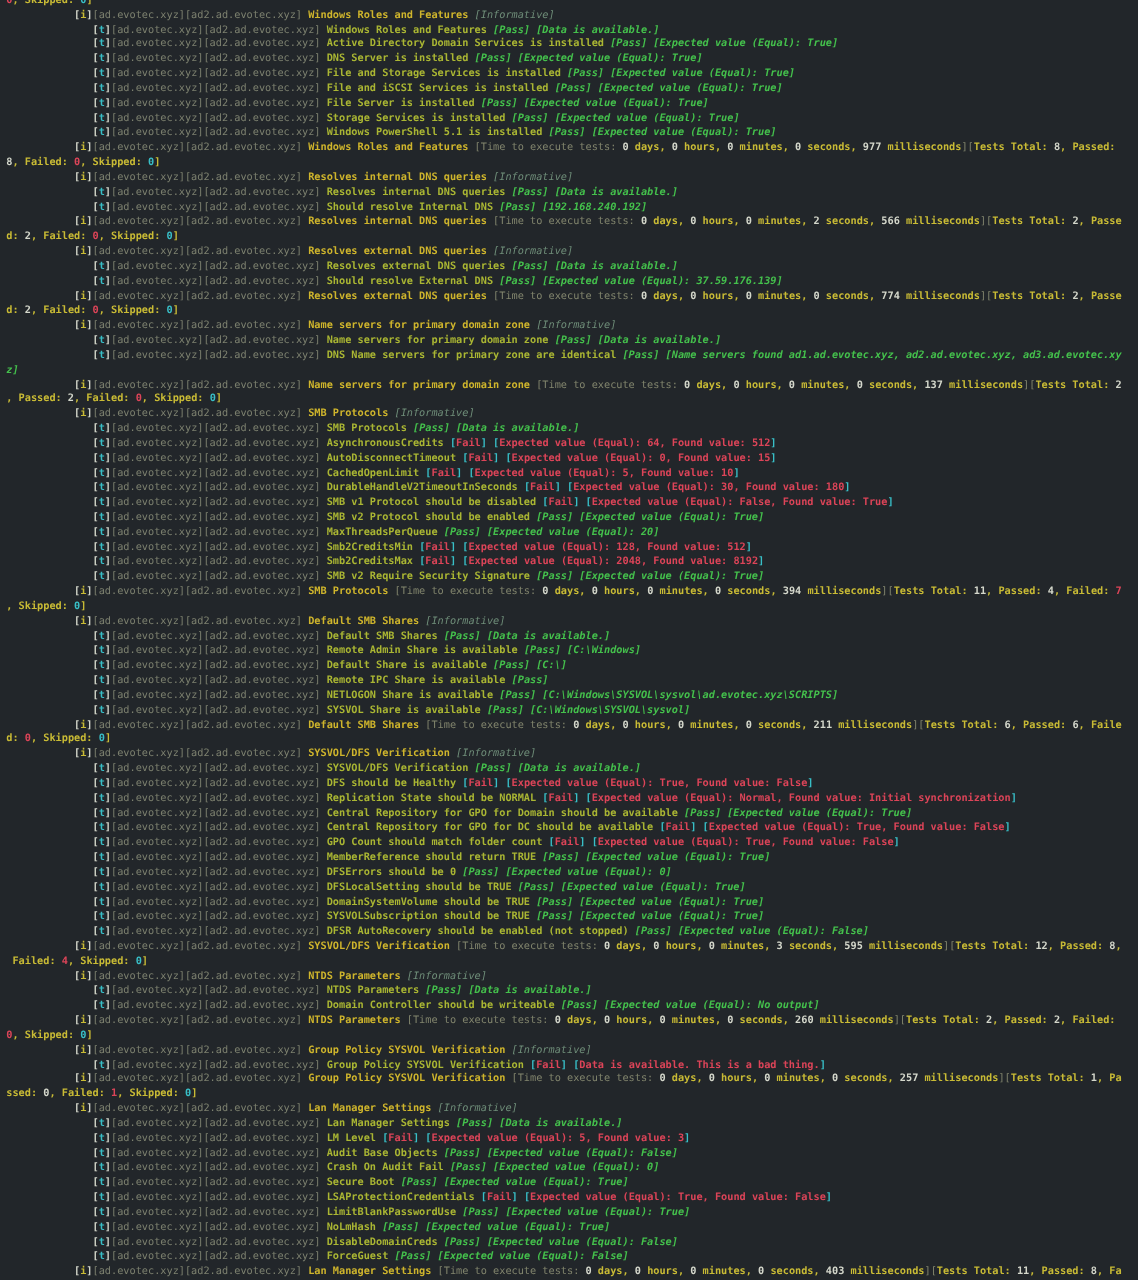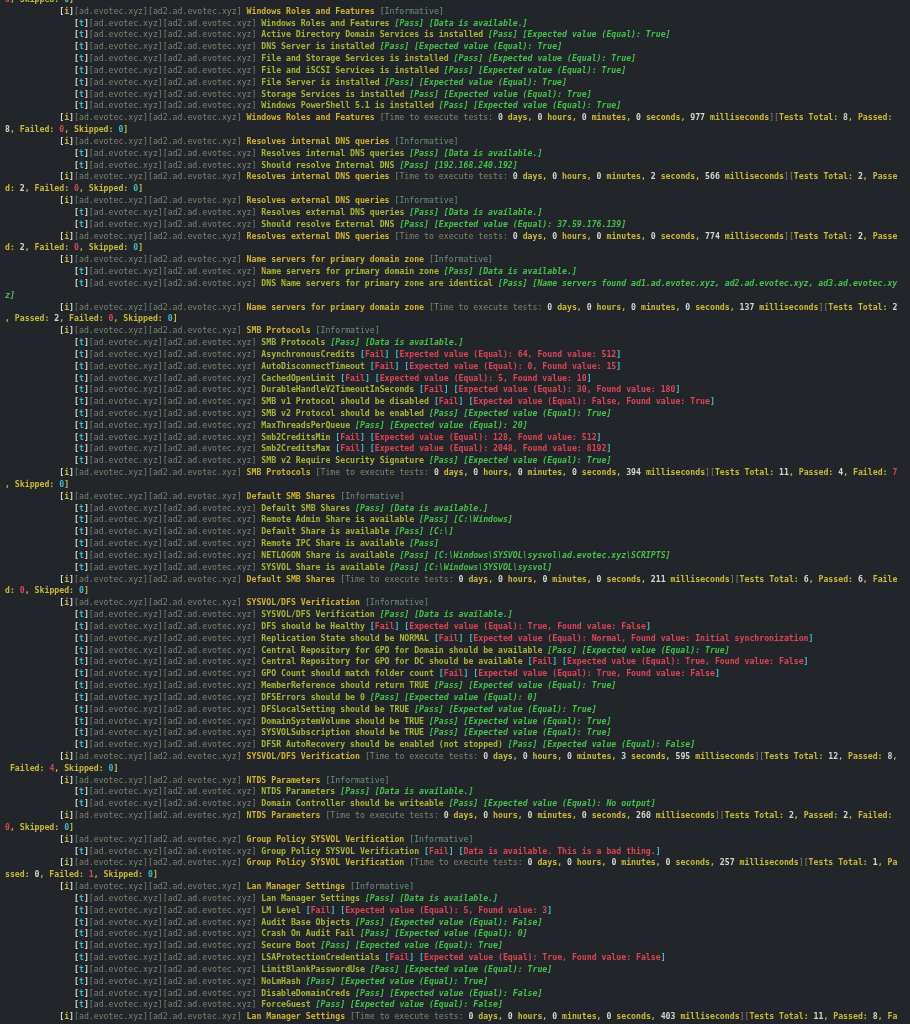--- a/index.html
+++ b/index.html
@@ -24,18 +24,18 @@
   .c-y { color: #c9bb35; }            
   .c-h { color: #cfb52c; }            
   .c-n { color: #aab633; }            
   .c-g { color: #44c04c; font-style: italic; }            
   .c-f { color: #dc4458; }            
   .c-t { color: #38bfc7; }            
   .c-w { color: #d4d7cb; }            
   
   .c-d { color: #7d816f; font-weight: normal; }  
   .c-m { color: #82856d; font-weight: normal; text-align: center; }  
-  .c-v { color: #6f8e79; font-weight: normal; }  
+  .c-v { color: #6f8e79; font-weight: normal; font-style: italic; }  
 </style>
 </head>
 <body>
 
 <div class="screen"><div class="line"><span class="c-f">0</span><span class="c-y">, Skipped: </span><span class="c-t">0</span><span class="c-y">]</span></div><div class="line"><span class="c-w">           [</span><span class="c-y">i</span><span class="c-w">]</span><span class="c-d">[ad.evotec.xyz][ad2.ad.evotec.xyz] </span><span class="c-h">Windows Roles and Features </span><span class="c-v">[Informative]</span></div><div class="line"><span class="c-w">              [</span><span class="c-t">t</span><span class="c-w">]</span><span class="c-d">[ad.evotec.xyz][ad2.ad.evotec.xyz] </span><span class="c-n">Windows Roles and Features </span><span class="c-g">[Pass] [Data is available.]</span></div><div class="line"><span class="c-w">              [</span><span class="c-t">t</span><span class="c-w">]</span><span class="c-d">[ad.evotec.xyz][ad2.ad.evotec.xyz] </span><span class="c-n">Active Directory Domain Services is installed </span><span class="c-g">[Pass] [Expected value (Equal): True]</span></div><div class="line"><span class="c-w">              [</span><span class="c-t">t</span><span class="c-w">]</span><span class="c-d">[ad.evotec.xyz][ad2.ad.evotec.xyz] </span><span class="c-n">DNS Server is installed </span><span class="c-g">[Pass] [Expected value (Equal): True]</span></div><div class="line"><span class="c-w">              [</span><span class="c-t">t</span><span class="c-w">]</span><span class="c-d">[ad.evotec.xyz][ad2.ad.evotec.xyz] </span><span class="c-n">File and Storage Services is installed </span><span class="c-g">[Pass] [Expected value (Equal): True]</span></div><div class="line"><span class="c-w">              [</span><span class="c-t">t</span><span class="c-w">]</span><span class="c-d">[ad.evotec.xyz][ad2.ad.evotec.xyz] </span><span class="c-n">File and iSCSI Services is installed </span><span class="c-g">[Pass] [Expected value (Equal): True]</span></div><div class="line"><span class="c-w">              [</span><span class="c-t">t</span><span class="c-w">]</span><span class="c-d">[ad.evotec.xyz][ad2.ad.evotec.xyz] </span><span class="c-n">File Server is installed </span><span class="c-g">[Pass] [Expected value (Equal): True]</span></div><div class="line"><span class="c-w">              [</span><span class="c-t">t</span><span class="c-w">]</span><span class="c-d">[ad.evotec.xyz][ad2.ad.evotec.xyz] </span><span class="c-n">Storage Services is installed </span><span class="c-g">[Pass] [Expected value (Equal): True]</span></div><div class="line"><span class="c-w">              [</span><span class="c-t">t</span><span class="c-w">]</span><span class="c-d">[ad.evotec.xyz][ad2.ad.evotec.xyz] </span><span class="c-n">Windows PowerShell 5.1 is installed </span><span class="c-g">[Pass] [Expected value (Equal): True]</span></div><div class="line"><span class="c-w">           [</span><span class="c-y">i</span><span class="c-w">]</span><span class="c-d">[ad.evotec.xyz][ad2.ad.evotec.xyz] </span><span class="c-h">Windows Roles and Features </span><span class="c-m">[Time to execute tests: </span><span class="c-w">0</span><span class="c-y"> days, </span><span class="c-w">0</span><span class="c-y"> hours, </span><span class="c-w">0</span><span class="c-y"> minutes, </span><span class="c-w">0</span><span class="c-y"> seconds, </span><span class="c-w">977</span><span class="c-y"> milliseconds</span><span class="c-m">][</span><span class="c-y">Tests Total: </span><span class="c-w">8</span><span class="c-y">, Passed:</span></div><div class="line"><span class="c-w">8</span><span class="c-y">, Failed: </span><span class="c-f">0</span><span class="c-y">, Skipped: </span><span class="c-t">0</span><span class="c-y">]</span></div><div class="line"><span class="c-w">           [</span><span class="c-y">i</span><span class="c-w">]</span><span class="c-d">[ad.evotec.xyz][ad2.ad.evotec.xyz] </span><span class="c-h">Resolves internal DNS queries </span><span class="c-v">[Informative]</span></div><div class="line"><span class="c-w">              [</span><span class="c-t">t</span><span class="c-w">]</span><span class="c-d">[ad.evotec.xyz][ad2.ad.evotec.xyz] </span><span class="c-n">Resolves internal DNS queries </span><span class="c-g">[Pass] [Data is available.]</span></div><div class="line"><span class="c-w">              [</span><span class="c-t">t</span><span class="c-w">]</span><span class="c-d">[ad.evotec.xyz][ad2.ad.evotec.xyz] </span><span class="c-n">Should resolve Internal DNS </span><span class="c-g">[Pass] [192.168.240.192]</span></div><div class="line"><span class="c-w">           [</span><span class="c-y">i</span><span class="c-w">]</span><span class="c-d">[ad.evotec.xyz][ad2.ad.evotec.xyz] </span><span class="c-h">Resolves internal DNS queries </span><span class="c-m">[Time to execute tests: </span><span class="c-w">0</span><span class="c-y"> days, </span><span class="c-w">0</span><span class="c-y"> hours, </span><span class="c-w">0</span><span class="c-y"> minutes, </span><span class="c-w">2</span><span class="c-y"> seconds, </span><span class="c-w">566</span><span class="c-y"> milliseconds</span><span class="c-m">][</span><span class="c-y">Tests Total: </span><span class="c-w">2</span><span class="c-y">, Passe</span></div><div class="line"><span class="c-y">d: </span><span class="c-w">2</span><span class="c-y">, Failed: </span><span class="c-f">0</span><span class="c-y">, Skipped: </span><span class="c-t">0</span><span class="c-y">]</span></div><div class="line"><span class="c-w">           [</span><span class="c-y">i</span><span class="c-w">]</span><span class="c-d">[ad.evotec.xyz][ad2.ad.evotec.xyz] </span><span class="c-h">Resolves external DNS queries </span><span class="c-v">[Informative]</span></div><div class="line"><span class="c-w">              [</span><span class="c-t">t</span><span class="c-w">]</span><span class="c-d">[ad.evotec.xyz][ad2.ad.evotec.xyz] </span><span class="c-n">Resolves external DNS queries </span><span class="c-g">[Pass] [Data is available.]</span></div><div class="line"><span class="c-w">              [</span><span class="c-t">t</span><span class="c-w">]</span><span class="c-d">[ad.evotec.xyz][ad2.ad.evotec.xyz] </span><span class="c-n">Should resolve External DNS </span><span class="c-g">[Pass] [Expected value (Equal): 37.59.176.139]</span></div><div class="line"><span class="c-w">           [</span><span class="c-y">i</span><span class="c-w">]</span><span class="c-d">[ad.evotec.xyz][ad2.ad.evotec.xyz] </span><span class="c-h">Resolves external DNS queries </span><span class="c-m">[Time to execute tests: </span><span class="c-w">0</span><span class="c-y"> days, </span><span class="c-w">0</span><span class="c-y"> hours, </span><span class="c-w">0</span><span class="c-y"> minutes, </span><span class="c-w">0</span><span class="c-y"> seconds, </span><span class="c-w">774</span><span class="c-y"> milliseconds</span><span class="c-m">][</span><span class="c-y">Tests Total: </span><span class="c-w">2</span><span class="c-y">, Passe</span></div><div class="line"><span class="c-y">d: </span><span class="c-w">2</span><span class="c-y">, Failed: </span><span class="c-f">0</span><span class="c-y">, Skipped: </span><span class="c-t">0</span><span class="c-y">]</span></div><div class="line"><span class="c-w">           [</span><span class="c-y">i</span><span class="c-w">]</span><span class="c-d">[ad.evotec.xyz][ad2.ad.evotec.xyz] </span><span class="c-h">Name servers for primary domain zone </span><span class="c-v">[Informative]</span></div><div class="line"><span class="c-w">              [</span><span class="c-t">t</span><span class="c-w">]</span><span class="c-d">[ad.evotec.xyz][ad2.ad.evotec.xyz] </span><span class="c-n">Name servers for primary domain zone </span><span class="c-g">[Pass] [Data is available.]</span></div><div class="line"><span class="c-w">              [</span><span class="c-t">t</span><span class="c-w">]</span><span class="c-d">[ad.evotec.xyz][ad2.ad.evotec.xyz] </span><span class="c-n">DNS Name servers for primary zone are identical </span><span class="c-g">[Pass] [Name servers found ad1.ad.evotec.xyz, ad2.ad.evotec.xyz, ad3.ad.evotec.xy</span></div><div class="line"><span class="c-g">z]</span></div><div class="line"><span class="c-w">           [</span><span class="c-y">i</span><span class="c-w">]</span><span class="c-d">[ad.evotec.xyz][ad2.ad.evotec.xyz] </span><span class="c-h">Name servers for primary domain zone </span><span class="c-m">[Time to execute tests: </span><span class="c-w">0</span><span class="c-y"> days, </span><span class="c-w">0</span><span class="c-y"> hours, </span><span class="c-w">0</span><span class="c-y"> minutes, </span><span class="c-w">0</span><span class="c-y"> seconds, </span><span class="c-w">137</span><span class="c-y"> milliseconds</span><span class="c-m">][</span><span class="c-y">Tests Total: </span><span class="c-w">2</span></div><div class="line"><span class="c-y">, Passed: </span><span class="c-w">2</span><span class="c-y">, Failed: </span><span class="c-f">0</span><span class="c-y">, Skipped: </span><span class="c-t">0</span><span class="c-y">]</span></div><div class="line"><span class="c-w">           [</span><span class="c-y">i</span><span class="c-w">]</span><span class="c-d">[ad.evotec.xyz][ad2.ad.evotec.xyz] </span><span class="c-h">SMB Protocols </span><span class="c-v">[Informative]</span></div><div class="line"><span class="c-w">              [</span><span class="c-t">t</span><span class="c-w">]</span><span class="c-d">[ad.evotec.xyz][ad2.ad.evotec.xyz] </span><span class="c-n">SMB Protocols </span><span class="c-g">[Pass] [Data is available.]</span></div><div class="line"><span class="c-w">              [</span><span class="c-t">t</span><span class="c-w">]</span><span class="c-d">[ad.evotec.xyz][ad2.ad.evotec.xyz] </span><span class="c-n">AsynchronousCredits </span><span class="c-t">[</span><span class="c-f">Fail</span><span class="c-t">] [</span><span class="c-f">Expected value (Equal): 64, Found value: 512</span><span class="c-t">]</span></div><div class="line"><span class="c-w">              [</span><span class="c-t">t</span><span class="c-w">]</span><span class="c-d">[ad.evotec.xyz][ad2.ad.evotec.xyz] </span><span class="c-n">AutoDisconnectTimeout </span><span class="c-t">[</span><span class="c-f">Fail</span><span class="c-t">] [</span><span class="c-f">Expected value (Equal): 0, Found value: 15</span><span class="c-t">]</span></div><div class="line"><span class="c-w">              [</span><span class="c-t">t</span><span class="c-w">]</span><span class="c-d">[ad.evotec.xyz][ad2.ad.evotec.xyz] </span><span class="c-n">CachedOpenLimit </span><span class="c-t">[</span><span class="c-f">Fail</span><span class="c-t">] [</span><span class="c-f">Expected value (Equal): 5, Found value: 10</span><span class="c-t">]</span></div><div class="line"><span class="c-w">              [</span><span class="c-t">t</span><span class="c-w">]</span><span class="c-d">[ad.evotec.xyz][ad2.ad.evotec.xyz] </span><span class="c-n">DurableHandleV2TimeoutInSeconds </span><span class="c-t">[</span><span class="c-f">Fail</span><span class="c-t">] [</span><span class="c-f">Expected value (Equal): 30, Found value: 180</span><span class="c-t">]</span></div><div class="line"><span class="c-w">              [</span><span class="c-t">t</span><span class="c-w">]</span><span class="c-d">[ad.evotec.xyz][ad2.ad.evotec.xyz] </span><span class="c-n">SMB v1 Protocol should be disabled </span><span class="c-t">[</span><span class="c-f">Fail</span><span class="c-t">] [</span><span class="c-f">Expected value (Equal): False, Found value: True</span><span class="c-t">]</span></div><div class="line"><span class="c-w">              [</span><span class="c-t">t</span><span class="c-w">]</span><span class="c-d">[ad.evotec.xyz][ad2.ad.evotec.xyz] </span><span class="c-n">SMB v2 Protocol should be enabled </span><span class="c-g">[Pass] [Expected value (Equal): True]</span></div><div class="line"><span class="c-w">              [</span><span class="c-t">t</span><span class="c-w">]</span><span class="c-d">[ad.evotec.xyz][ad2.ad.evotec.xyz] </span><span class="c-n">MaxThreadsPerQueue </span><span class="c-g">[Pass] [Expected value (Equal): 20]</span></div><div class="line"><span class="c-w">              [</span><span class="c-t">t</span><span class="c-w">]</span><span class="c-d">[ad.evotec.xyz][ad2.ad.evotec.xyz] </span><span class="c-n">Smb2CreditsMin </span><span class="c-t">[</span><span class="c-f">Fail</span><span class="c-t">] [</span><span class="c-f">Expected value (Equal): 128, Found value: 512</span><span class="c-t">]</span></div><div class="line"><span class="c-w">              [</span><span class="c-t">t</span><span class="c-w">]</span><span class="c-d">[ad.evotec.xyz][ad2.ad.evotec.xyz] </span><span class="c-n">Smb2CreditsMax </span><span class="c-t">[</span><span class="c-f">Fail</span><span class="c-t">] [</span><span class="c-f">Expected value (Equal): 2048, Found value: 8192</span><span class="c-t">]</span></div><div class="line"><span class="c-w">              [</span><span class="c-t">t</span><span class="c-w">]</span><span class="c-d">[ad.evotec.xyz][ad2.ad.evotec.xyz] </span><span class="c-n">SMB v2 Require Security Signature </span><span class="c-g">[Pass] [Expected value (Equal): True]</span></div><div class="line"><span class="c-w">           [</span><span class="c-y">i</span><span class="c-w">]</span><span class="c-d">[ad.evotec.xyz][ad2.ad.evotec.xyz] </span><span class="c-h">SMB Protocols </span><span class="c-m">[Time to execute tests: </span><span class="c-w">0</span><span class="c-y"> days, </span><span class="c-w">0</span><span class="c-y"> hours, </span><span class="c-w">0</span><span class="c-y"> minutes, </span><span class="c-w">0</span><span class="c-y"> seconds, </span><span class="c-w">394</span><span class="c-y"> milliseconds</span><span class="c-m">][</span><span class="c-y">Tests Total: </span><span class="c-w">11</span><span class="c-y">, Passed: </span><span class="c-w">4</span><span class="c-y">, Failed: </span><span class="c-f">7</span></div><div class="line"><span class="c-y">, Skipped: </span><span class="c-t">0</span><span class="c-y">]</span></div><div class="line"><span class="c-w">           [</span><span class="c-y">i</span><span class="c-w">]</span><span class="c-d">[ad.evotec.xyz][ad2.ad.evotec.xyz] </span><span class="c-h">Default SMB Shares </span><span class="c-v">[Informative]</span></div><div class="line"><span class="c-w">              [</span><span class="c-t">t</span><span class="c-w">]</span><span class="c-d">[ad.evotec.xyz][ad2.ad.evotec.xyz] </span><span class="c-n">Default SMB Shares </span><span class="c-g">[Pass] [Data is available.]</span></div><div class="line"><span class="c-w">              [</span><span class="c-t">t</span><span class="c-w">]</span><span class="c-d">[ad.evotec.xyz][ad2.ad.evotec.xyz] </span><span class="c-n">Remote Admin Share is available </span><span class="c-g">[Pass] [C:\Windows]</span></div><div class="line"><span class="c-w">              [</span><span class="c-t">t</span><span class="c-w">]</span><span class="c-d">[ad.evotec.xyz][ad2.ad.evotec.xyz] </span><span class="c-n">Default Share is available </span><span class="c-g">[Pass] [C:\]</span></div><div class="line"><span class="c-w">              [</span><span class="c-t">t</span><span class="c-w">]</span><span class="c-d">[ad.evotec.xyz][ad2.ad.evotec.xyz] </span><span class="c-n">Remote IPC Share is available </span><span class="c-g">[Pass]</span></div><div class="line"><span class="c-w">              [</span><span class="c-t">t</span><span class="c-w">]</span><span class="c-d">[ad.evotec.xyz][ad2.ad.evotec.xyz] </span><span class="c-n">NETLOGON Share is available </span><span class="c-g">[Pass] [C:\Windows\SYSVOL\sysvol\ad.evotec.xyz\SCRIPTS]</span></div><div class="line"><span class="c-w">              [</span><span class="c-t">t</span><span class="c-w">]</span><span class="c-d">[ad.evotec.xyz][ad2.ad.evotec.xyz] </span><span class="c-n">SYSVOL Share is available </span><span class="c-g">[Pass] [C:\Windows\SYSVOL\sysvol]</span></div><div class="line"><span class="c-w">           [</span><span class="c-y">i</span><span class="c-w">]</span><span class="c-d">[ad.evotec.xyz][ad2.ad.evotec.xyz] </span><span class="c-h">Default SMB Shares </span><span class="c-m">[Time to execute tests: </span><span class="c-w">0</span><span class="c-y"> days, </span><span class="c-w">0</span><span class="c-y"> hours, </span><span class="c-w">0</span><span class="c-y"> minutes, </span><span class="c-w">0</span><span class="c-y"> seconds, </span><span class="c-w">211</span><span class="c-y"> milliseconds</span><span class="c-m">][</span><span class="c-y">Tests Total: </span><span class="c-w">6</span><span class="c-y">, Passed: </span><span class="c-w">6</span><span class="c-y">, Faile</span></div><div class="line"><span class="c-y">d: </span><span class="c-f">0</span><span class="c-y">, Skipped: </span><span class="c-t">0</span><span class="c-y">]</span></div><div class="line"><span class="c-w">           [</span><span class="c-y">i</span><span class="c-w">]</span><span class="c-d">[ad.evotec.xyz][ad2.ad.evotec.xyz] </span><span class="c-h">SYSVOL/DFS Verification </span><span class="c-v">[Informative]</span></div><div class="line"><span class="c-w">              [</span><span class="c-t">t</span><span class="c-w">]</span><span class="c-d">[ad.evotec.xyz][ad2.ad.evotec.xyz] </span><span class="c-n">SYSVOL/DFS Verification </span><span class="c-g">[Pass] [Data is available.]</span></div><div class="line"><span class="c-w">              [</span><span class="c-t">t</span><span class="c-w">]</span><span class="c-d">[ad.evotec.xyz][ad2.ad.evotec.xyz] </span><span class="c-n">DFS should be Healthy </span><span class="c-t">[</span><span class="c-f">Fail</span><span class="c-t">] [</span><span class="c-f">Expected value (Equal): True, Found value: False</span><span class="c-t">]</span></div><div class="line"><span class="c-w">              [</span><span class="c-t">t</span><span class="c-w">]</span><span class="c-d">[ad.evotec.xyz][ad2.ad.evotec.xyz] </span><span class="c-n">Replication State should be NORMAL </span><span class="c-t">[</span><span class="c-f">Fail</span><span class="c-t">] [</span><span class="c-f">Expected value (Equal): Normal, Found value: Initial synchronization</span><span class="c-t">]</span></div><div class="line"><span class="c-w">              [</span><span class="c-t">t</span><span class="c-w">]</span><span class="c-d">[ad.evotec.xyz][ad2.ad.evotec.xyz] </span><span class="c-n">Central Repository for GPO for Domain should be available </span><span class="c-g">[Pass] [Expected value (Equal): True]</span></div><div class="line"><span class="c-w">              [</span><span class="c-t">t</span><span class="c-w">]</span><span class="c-d">[ad.evotec.xyz][ad2.ad.evotec.xyz] </span><span class="c-n">Central Repository for GPO for DC should be available </span><span class="c-t">[</span><span class="c-f">Fail</span><span class="c-t">] [</span><span class="c-f">Expected value (Equal): True, Found value: False</span><span class="c-t">]</span></div><div class="line"><span class="c-w">              [</span><span class="c-t">t</span><span class="c-w">]</span><span class="c-d">[ad.evotec.xyz][ad2.ad.evotec.xyz] </span><span class="c-n">GPO Count should match folder count </span><span class="c-t">[</span><span class="c-f">Fail</span><span class="c-t">] [</span><span class="c-f">Expected value (Equal): True, Found value: False</span><span class="c-t">]</span></div><div class="line"><span class="c-w">              [</span><span class="c-t">t</span><span class="c-w">]</span><span class="c-d">[ad.evotec.xyz][ad2.ad.evotec.xyz] </span><span class="c-n">MemberReference should return TRUE </span><span class="c-g">[Pass] [Expected value (Equal): True]</span></div><div class="line"><span class="c-w">              [</span><span class="c-t">t</span><span class="c-w">]</span><span class="c-d">[ad.evotec.xyz][ad2.ad.evotec.xyz] </span><span class="c-n">DFSErrors should be 0 </span><span class="c-g">[Pass] [Expected value (Equal): 0]</span></div><div class="line"><span class="c-w">              [</span><span class="c-t">t</span><span class="c-w">]</span><span class="c-d">[ad.evotec.xyz][ad2.ad.evotec.xyz] </span><span class="c-n">DFSLocalSetting should be TRUE </span><span class="c-g">[Pass] [Expected value (Equal): True]</span></div><div class="line"><span class="c-w">              [</span><span class="c-t">t</span><span class="c-w">]</span><span class="c-d">[ad.evotec.xyz][ad2.ad.evotec.xyz] </span><span class="c-n">DomainSystemVolume should be TRUE </span><span class="c-g">[Pass] [Expected value (Equal): True]</span></div><div class="line"><span class="c-w">              [</span><span class="c-t">t</span><span class="c-w">]</span><span class="c-d">[ad.evotec.xyz][ad2.ad.evotec.xyz] </span><span class="c-n">SYSVOLSubscription should be TRUE </span><span class="c-g">[Pass] [Expected value (Equal): True]</span></div><div class="line"><span class="c-w">              [</span><span class="c-t">t</span><span class="c-w">]</span><span class="c-d">[ad.evotec.xyz][ad2.ad.evotec.xyz] </span><span class="c-n">DFSR AutoRecovery should be enabled (not stopped) </span><span class="c-g">[Pass] [Expected value (Equal): False]</span></div><div class="line"><span class="c-w">           [</span><span class="c-y">i</span><span class="c-w">]</span><span class="c-d">[ad.evotec.xyz][ad2.ad.evotec.xyz] </span><span class="c-h">SYSVOL/DFS Verification </span><span class="c-m">[Time to execute tests: </span><span class="c-w">0</span><span class="c-y"> days, </span><span class="c-w">0</span><span class="c-y"> hours, </span><span class="c-w">0</span><span class="c-y"> minutes, </span><span class="c-w">3</span><span class="c-y"> seconds, </span><span class="c-w">595</span><span class="c-y"> milliseconds</span><span class="c-m">][</span><span class="c-y">Tests Total: </span><span class="c-w">12</span><span class="c-y">, Passed: </span><span class="c-w">8</span><span class="c-y">,</span></div><div class="line"><span class="c-y"> Failed: </span><span class="c-f">4</span><span class="c-y">, Skipped: </span><span class="c-t">0</span><span class="c-y">]</span></div><div class="line"><span class="c-w">           [</span><span class="c-y">i</span><span class="c-w">]</span><span class="c-d">[ad.evotec.xyz][ad2.ad.evotec.xyz] </span><span class="c-h">NTDS Parameters </span><span class="c-v">[Informative]</span></div><div class="line"><span class="c-w">              [</span><span class="c-t">t</span><span class="c-w">]</span><span class="c-d">[ad.evotec.xyz][ad2.ad.evotec.xyz] </span><span class="c-n">NTDS Parameters </span><span class="c-g">[Pass] [Data is available.]</span></div><div class="line"><span class="c-w">              [</span><span class="c-t">t</span><span class="c-w">]</span><span class="c-d">[ad.evotec.xyz][ad2.ad.evotec.xyz] </span><span class="c-n">Domain Controller should be writeable </span><span class="c-g">[Pass] [Expected value (Equal): No output]</span></div><div class="line"><span class="c-w">           [</span><span class="c-y">i</span><span class="c-w">]</span><span class="c-d">[ad.evotec.xyz][ad2.ad.evotec.xyz] </span><span class="c-h">NTDS Parameters </span><span class="c-m">[Time to execute tests: </span><span class="c-w">0</span><span class="c-y"> days, </span><span class="c-w">0</span><span class="c-y"> hours, </span><span class="c-w">0</span><span class="c-y"> minutes, </span><span class="c-w">0</span><span class="c-y"> seconds, </span><span class="c-w">260</span><span class="c-y"> milliseconds</span><span class="c-m">][</span><span class="c-y">Tests Total: </span><span class="c-w">2</span><span class="c-y">, Passed: </span><span class="c-w">2</span><span class="c-y">, Failed:</span></div><div class="line"><span class="c-f">0</span><span class="c-y">, Skipped: </span><span class="c-t">0</span><span class="c-y">]</span></div><div class="line"><span class="c-w">           [</span><span class="c-y">i</span><span class="c-w">]</span><span class="c-d">[ad.evotec.xyz][ad2.ad.evotec.xyz] </span><span class="c-h">Group Policy SYSVOL Verification </span><span class="c-v">[Informative]</span></div><div class="line"><span class="c-w">              [</span><span class="c-t">t</span><span class="c-w">]</span><span class="c-d">[ad.evotec.xyz][ad2.ad.evotec.xyz] </span><span class="c-n">Group Policy SYSVOL Verification </span><span class="c-t">[</span><span class="c-f">Fail</span><span class="c-t">] [</span><span class="c-f">Data is available. This is a bad thing.</span><span class="c-t">]</span></div><div class="line"><span class="c-w">           [</span><span class="c-y">i</span><span class="c-w">]</span><span class="c-d">[ad.evotec.xyz][ad2.ad.evotec.xyz] </span><span class="c-h">Group Policy SYSVOL Verification </span><span class="c-m">[Time to execute tests: </span><span class="c-w">0</span><span class="c-y"> days, </span><span class="c-w">0</span><span class="c-y"> hours, </span><span class="c-w">0</span><span class="c-y"> minutes, </span><span class="c-w">0</span><span class="c-y"> seconds, </span><span class="c-w">257</span><span class="c-y"> milliseconds</span><span class="c-m">][</span><span class="c-y">Tests Total: </span><span class="c-w">1</span><span class="c-y">, Pa</span></div><div class="line"><span class="c-y">ssed: </span><span class="c-w">0</span><span class="c-y">, Failed: </span><span class="c-f">1</span><span class="c-y">, Skipped: </span><span class="c-t">0</span><span class="c-y">]</span></div><div class="line"><span class="c-w">           [</span><span class="c-y">i</span><span class="c-w">]</span><span class="c-d">[ad.evotec.xyz][ad2.ad.evotec.xyz] </span><span class="c-h">Lan Manager Settings </span><span class="c-v">[Informative]</span></div><div class="line"><span class="c-w">              [</span><span class="c-t">t</span><span class="c-w">]</span><span class="c-d">[ad.evotec.xyz][ad2.ad.evotec.xyz] </span><span class="c-n">Lan Manager Settings </span><span class="c-g">[Pass] [Data is available.]</span></div><div class="line"><span class="c-w">              [</span><span class="c-t">t</span><span class="c-w">]</span><span class="c-d">[ad.evotec.xyz][ad2.ad.evotec.xyz] </span><span class="c-n">LM Level </span><span class="c-t">[</span><span class="c-f">Fail</span><span class="c-t">] [</span><span class="c-f">Expected value (Equal): 5, Found value: 3</span><span class="c-t">]</span></div><div class="line"><span class="c-w">              [</span><span class="c-t">t</span><span class="c-w">]</span><span class="c-d">[ad.evotec.xyz][ad2.ad.evotec.xyz] </span><span class="c-n">Audit Base Objects </span><span class="c-g">[Pass] [Expected value (Equal): False]</span></div><div class="line"><span class="c-w">              [</span><span class="c-t">t</span><span class="c-w">]</span><span class="c-d">[ad.evotec.xyz][ad2.ad.evotec.xyz] </span><span class="c-n">Crash On Audit Fail </span><span class="c-g">[Pass] [Expected value (Equal): 0]</span></div><div class="line"><span class="c-w">              [</span><span class="c-t">t</span><span class="c-w">]</span><span class="c-d">[ad.evotec.xyz][ad2.ad.evotec.xyz] </span><span class="c-n">Secure Boot </span><span class="c-g">[Pass] [Expected value (Equal): True]</span></div><div class="line"><span class="c-w">              [</span><span class="c-t">t</span><span class="c-w">]</span><span class="c-d">[ad.evotec.xyz][ad2.ad.evotec.xyz] </span><span class="c-n">LSAProtectionCredentials </span><span class="c-t">[</span><span class="c-f">Fail</span><span class="c-t">] [</span><span class="c-f">Expected value (Equal): True, Found value: False</span><span class="c-t">]</span></div><div class="line"><span class="c-w">              [</span><span class="c-t">t</span><span class="c-w">]</span><span class="c-d">[ad.evotec.xyz][ad2.ad.evotec.xyz] </span><span class="c-n">LimitBlankPasswordUse </span><span class="c-g">[Pass] [Expected value (Equal): True]</span></div><div class="line"><span class="c-w">              [</span><span class="c-t">t</span><span class="c-w">]</span><span class="c-d">[ad.evotec.xyz][ad2.ad.evotec.xyz] </span><span class="c-n">NoLmHash </span><span class="c-g">[Pass] [Expected value (Equal): True]</span></div><div class="line"><span class="c-w">              [</span><span class="c-t">t</span><span class="c-w">]</span><span class="c-d">[ad.evotec.xyz][ad2.ad.evotec.xyz] </span><span class="c-n">DisableDomainCreds </span><span class="c-g">[Pass] [Expected value (Equal): False]</span></div><div class="line"><span class="c-w">              [</span><span class="c-t">t</span><span class="c-w">]</span><span class="c-d">[ad.evotec.xyz][ad2.ad.evotec.xyz] </span><span class="c-n">ForceGuest </span><span class="c-g">[Pass] [Expected value (Equal): False]</span></div><div class="line"><span class="c-w">           [</span><span class="c-y">i</span><span class="c-w">]</span><span class="c-d">[ad.evotec.xyz][ad2.ad.evotec.xyz] </span><span class="c-h">Lan Manager Settings </span><span class="c-m">[Time to execute tests: </span><span class="c-w">0</span><span class="c-y"> days, </span><span class="c-w">0</span><span class="c-y"> hours, </span><span class="c-w">0</span><span class="c-y"> minutes, </span><span class="c-w">0</span><span class="c-y"> seconds, </span><span class="c-w">403</span><span class="c-y"> milliseconds</span><span class="c-m">][</span><span class="c-y">Tests Total: </span><span class="c-w">11</span><span class="c-y">, Passed: </span><span class="c-w">8</span><span class="c-y">, Fa</span></div></div>
 
 </body></html>

